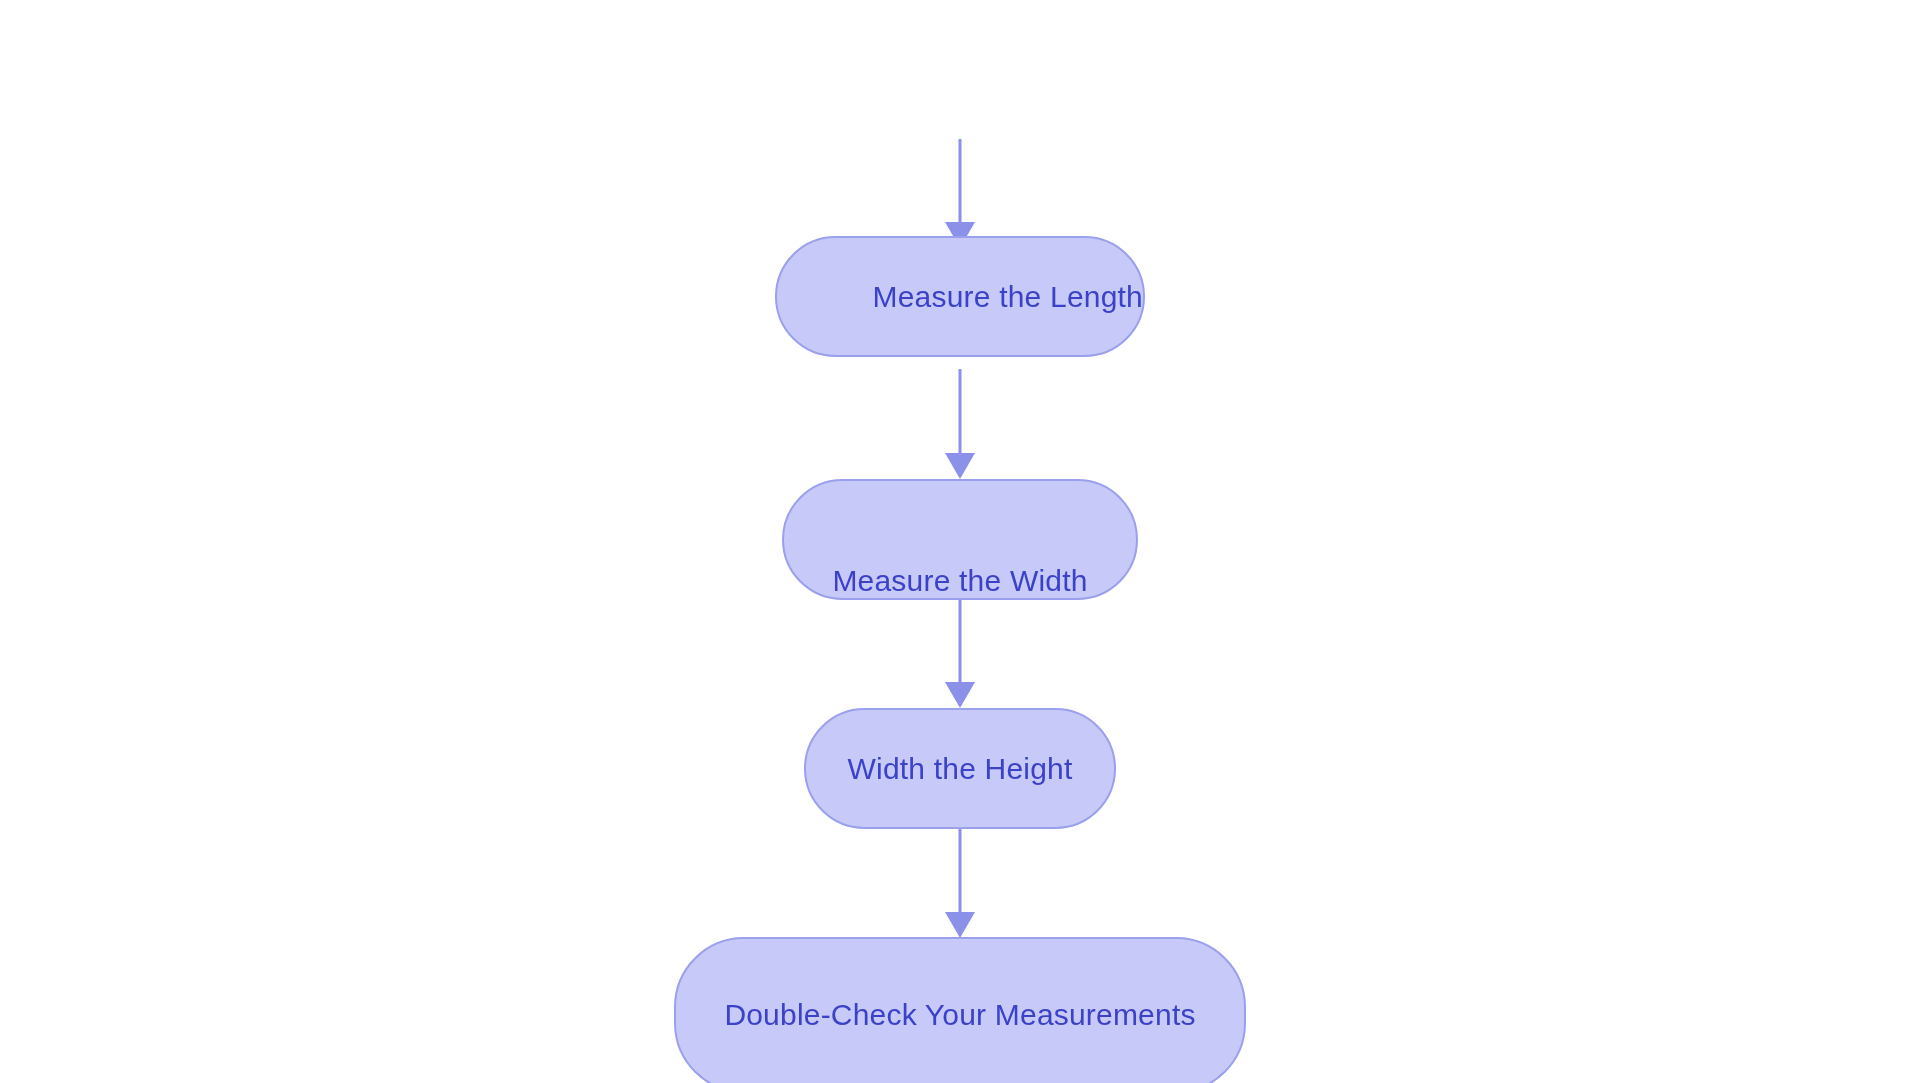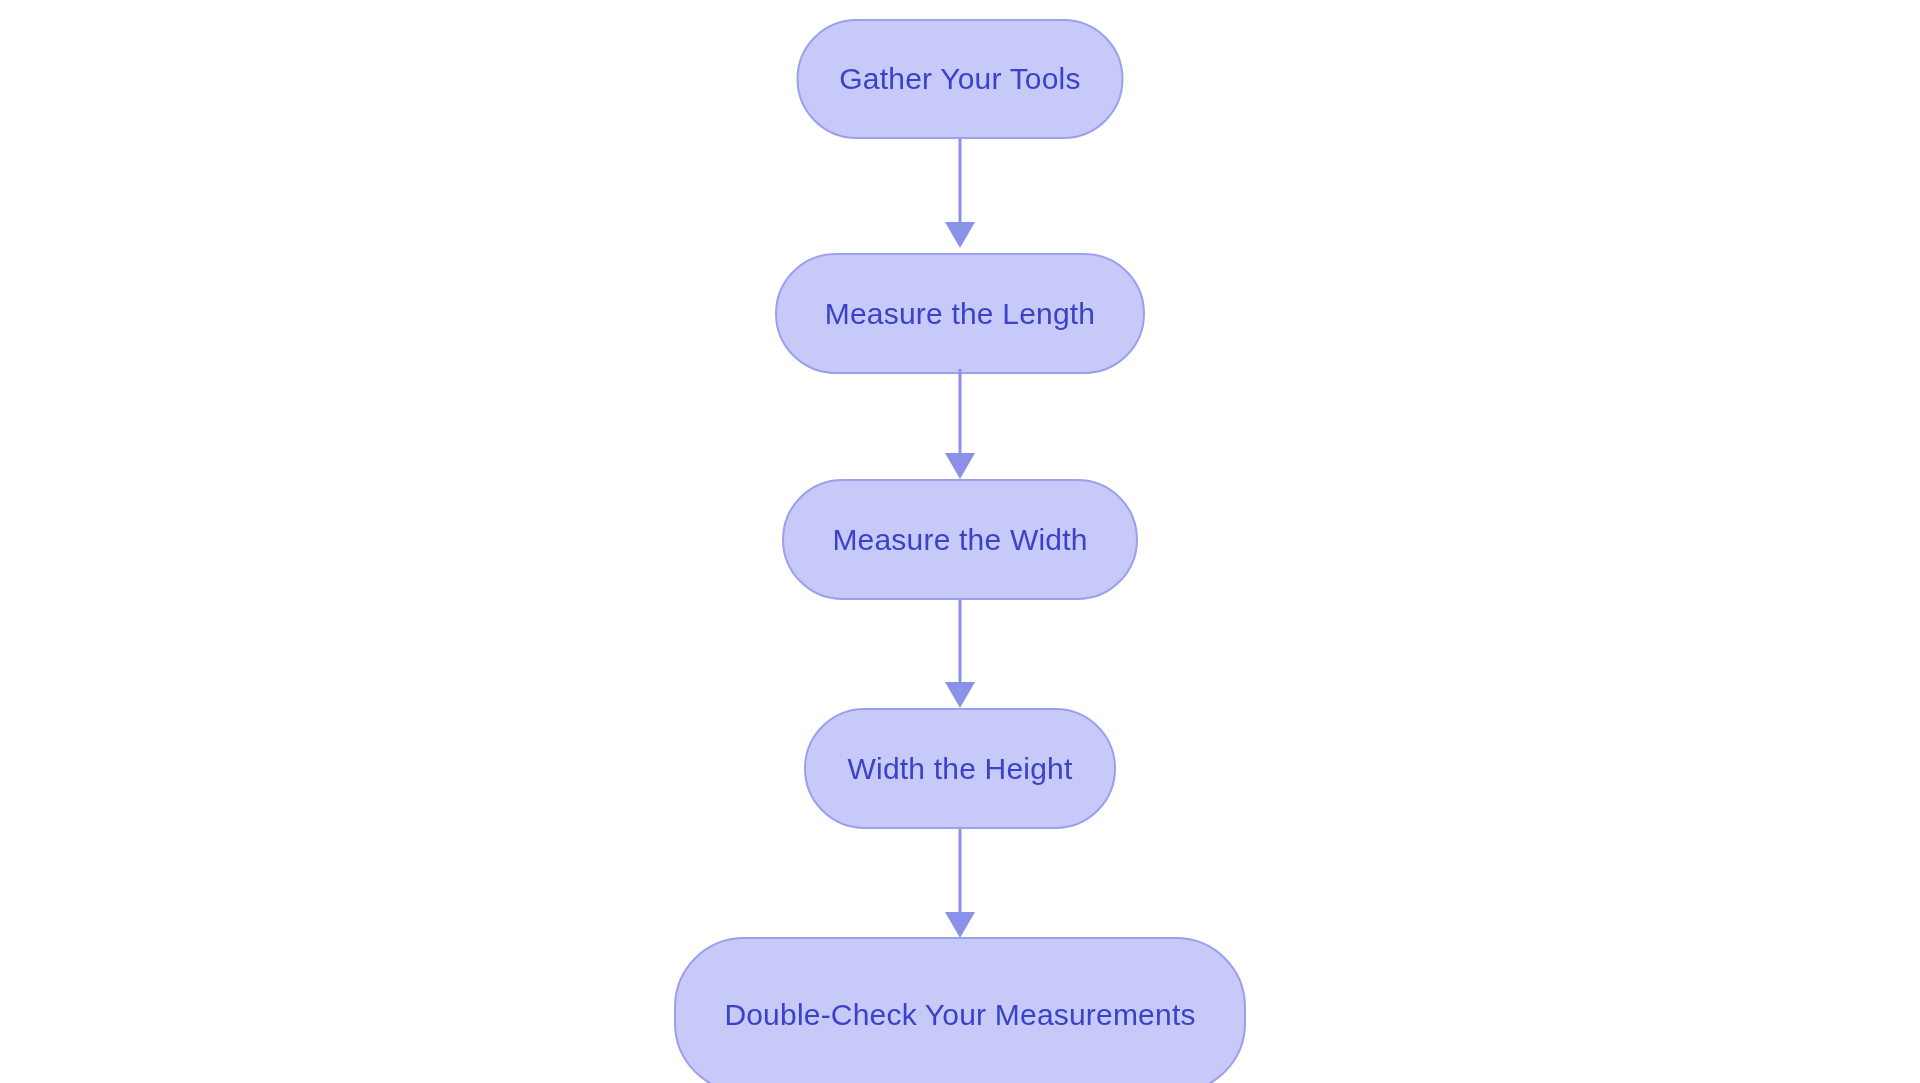--- a/index.html
+++ b/index.html
@@ -31,22 +31,22 @@
   }
   .flow-node .node-label {
     color: var(--node-text, #3b42c8);
     font-size: 30px;
     font-weight: 400;
     letter-spacing: 0.2px;
     white-space: nowrap;
     text-align: center;
   }
   .node-1 { top: 19px;  width: 327px; height: 120px; }
-  .node-2 { top: 253px; width: 370px; height: 121px; }
-  .node-3 { top: 479px; width: 356px; height: 121px; }
+  .node-2 { top: 236px; width: 370px; height: 121px; justify-content: flex-end; }
+  .node-3 { top: 479px; width: 356px; height: 121px; align-items: flex-end; }
   .node-4 { top: 708px; width: 312px; height: 121px; }
   .node-5 { top: 937px; width: 572px; height: 156px; }
 
   .flow-arrow {
     position: absolute;
     left: 50%;
     transform: translateX(-50%);
     width: 30px;
   }
   .arrow-1 { top: 139px; height: 109px; }
@@ -72,23 +72,20 @@
     border-left: 15px solid transparent;
     border-right: 15px solid transparent;
     border-top: 26px solid var(--arrow-color, #8b90e8);
   }
 </style>
 </head>
 <body style="background: rgb(255, 255, 255);">
 
 <div class="canvas">
 
-  <div class="flow-node node-1">
-    <span class="node-label">Gather Your Tools</span>
-  </div>
 
   <div class="flow-arrow arrow-1">
     <div class="arrow-line"></div>
     <div class="arrow-head"></div>
   </div>
 
   <div class="flow-node node-2">
     <span class="node-label">Measure the Length</span>
   </div>
 

